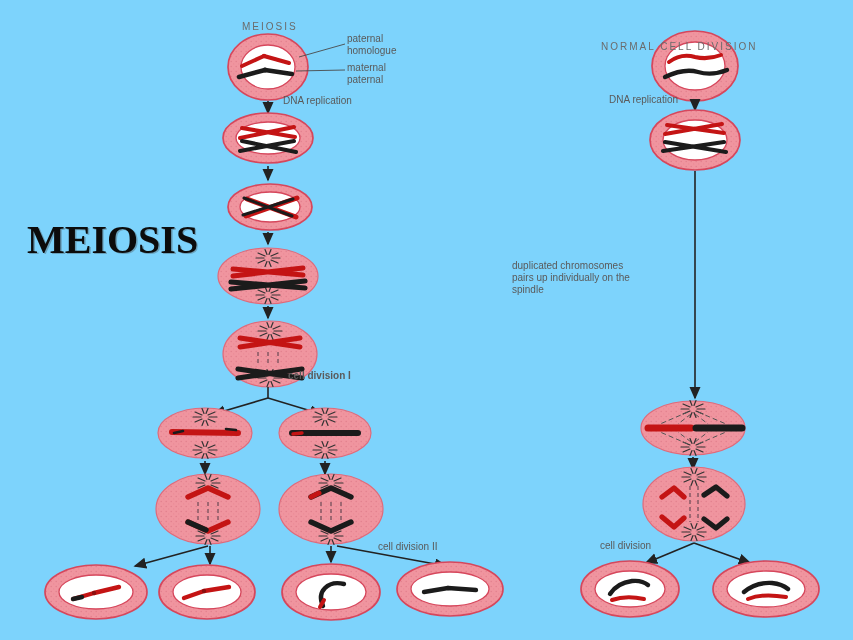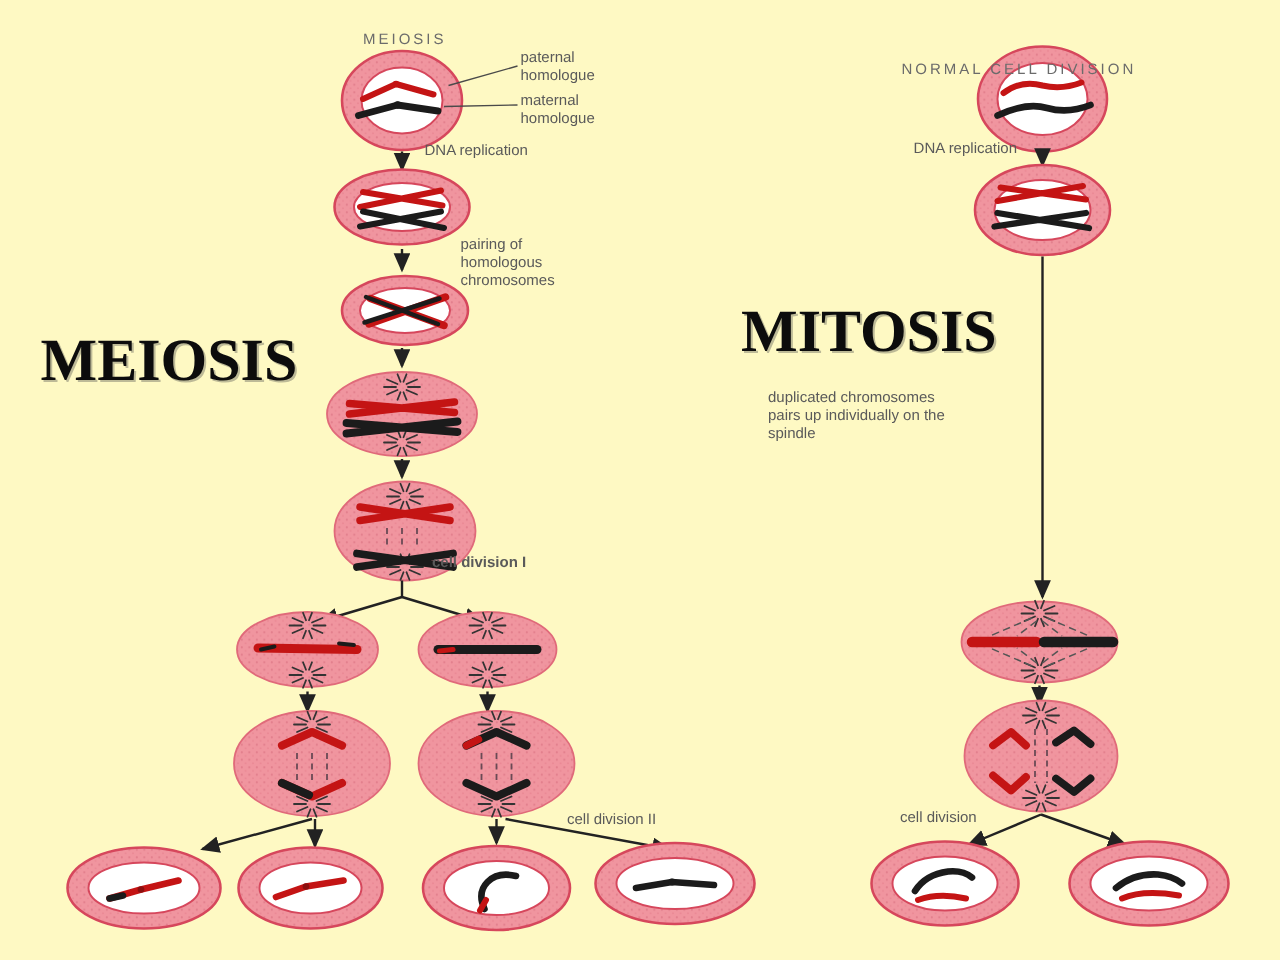--- a/index.html
+++ b/index.html
@@ -1,16 +1,16 @@
 <!DOCTYPE html>
 <html><head>
 <meta charset="utf-8">
 <style>
   html,body{margin:0;padding:0;background:#fff;}
-  #stage{position:relative;width:853px;height:640px;background:#fef9c3;overflow:hidden;
+  #stage{position:relative;width:853px;height:640px;background:#7dd3fc;overflow:hidden;
          font-family:"Liberation Sans",sans-serif;}
   #art{position:absolute;left:0;top:0;}
   .lbl{position:absolute;font-size:10px;line-height:1.18;color:#5a5a5a;}
   .coltitle{position:absolute;font-size:10px;letter-spacing:2px;color:#6b6b6b;white-space:nowrap;}
   .big{position:absolute;font-family:"Liberation Serif",serif;font-weight:bold;font-size:40px;
        color:#0c0c0c;white-space:nowrap;text-shadow:1.4px 1.4px 0 rgba(70,70,70,.35);}
   .ralign{text-align:right;}
   svg .ring{fill:url(#stip);stroke:#d6475c;stroke-width:1.7;}
   svg .inner{fill:#ffffff;stroke:#d6475c;stroke-width:1.3;}
   svg .solid{fill:url(#stip);stroke:#e06a7a;stroke-width:1.2;}
@@ -230,26 +230,24 @@
     <ellipse class="inner" cx="766" cy="589" rx="39" ry="18"></ellipse>
     <path class="blk" stroke-width="4.4" d="M744,592 Q756,582 772,583 Q782,584 788,589"></path>
     <path class="red" stroke-width="4" d="M748,599 Q762,593 786,597"></path>
   </g>
 </svg>
 
 <div class="coltitle" style="left:242px;top:21px;">MEIOSIS</div>
 <div class="coltitle" style="left:601px;top:41px;">NORMAL CELL DIVISION</div>
 
 <div class="big" style="left:27px;top:216px;">MEIOSIS</div>
-<div class="big" style="left:494px;top:197px;">MITOSIS</div>
 
 <div class="lbl" style="left:347px;top:33px;width:62px;">paternal homologue</div>
-<div class="lbl" style="left:347px;top:62px;width:62px;">maternal homologue</div>
+<div class="lbl" style="left:347px;top:62px;width:62px;">maternal paternal</div>
 <div class="lbl" style="left:283px;top:95px;width:110px;">DNA replication</div>
-<div class="lbl" style="left:307px;top:158px;width:80px;">pairing of homologous chromosomes</div>
 <div class="lbl" style="left:288px;top:370px;width:100px;font-weight:bold;">cell division I</div>
 <div class="lbl" style="left:378px;top:541px;width:110px;">cell division II</div>
 
 <div class="lbl ralign" style="left:568px;top:94px;width:110px;">DNA replication</div>
 <div class="lbl" style="left:512px;top:260px;width:132px;">duplicated chromosomes pairs up individually on the spindle</div>
 <div class="lbl" style="left:584px;top:540px;width:80px;margin-left:16px;">cell division</div>
 
 </div>
 
 </body></html>

